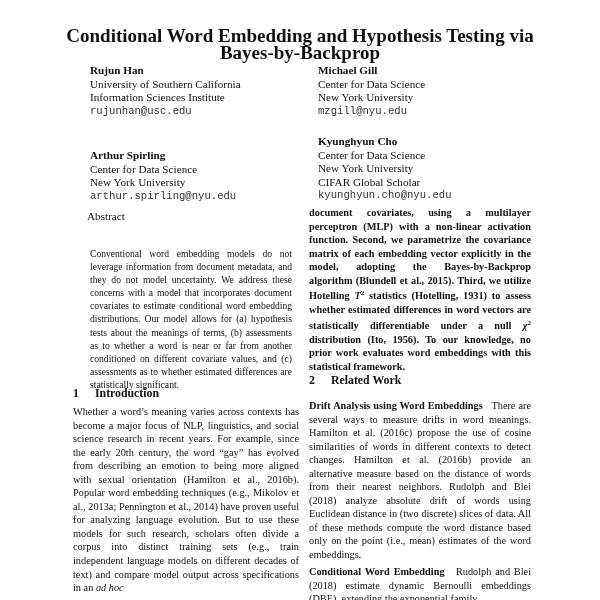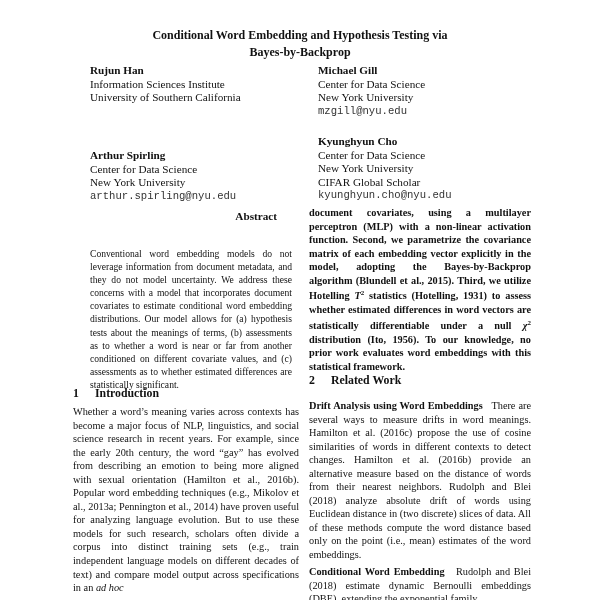--- a/index.html
+++ b/index.html
@@ -1,23 +1,23 @@
 <!DOCTYPE html>
 <html><head>
 <meta charset="utf-8">
 <style>
   html, body { margin: 0; padding: 0; background: #ffffff; }
   body { width: 600px; height: 600px; overflow: hidden; position: relative; font-family: "Liberation Serif", serif; color: #111; }
-  .title { position: absolute; top: 27px; left: 0; width: 600px; text-align: center; font-weight: bold; font-size: 12px; line-height: 17px; }
+  .title { position: absolute; top: 27px; left: 0; width: 600px; text-align: center; font-weight: bold; font-size: 19px; line-height: 17px; }
   .author { position: absolute; text-align: left; width: 230px; font-size: 11.2px; line-height: 13.6px; }
   .author .name { font-weight: bold; }
   .author .email { font-family: "Liberation Mono", monospace; font-size: 10.6px; color: #333; }
   .col { position: absolute; font-size: 10.3px; line-height: 13.55px; text-align: justify; }
   .col p { margin: 0; }
-  .abstract-title { position: absolute; top: 210px; left: 69px; width: 208px; text-align: right; font-weight: bold; font-size: 11.2px; }
+  .abstract-title { position: absolute; top: 210px; left: 87px; width: 208px; text-align: left; font-weight: normal; font-size: 11.2px; }
   .abstract { top: 247px; left: 90px; width: 202px; font-size: 9.6px; line-height: 13.1px; }
   .h1 { position: absolute; font-weight: bold; font-size: 11.8px; }
   .h1 .num { display: inline-block; width: 22px; }
   .intro { top: 405px; left: 73px; width: 226px; }
   .right1 { top: 206px; left: 309px; width: 222px; font-weight: bold; }
   .right2 { top: 399px; left: 309px; width: 222px; }
   .right3 { top: 565px; left: 309px; width: 222px; }
   .par-head { font-weight: bold; }
 </style>
 </head>
@@ -25,22 +25,23 @@
 
 <div>
 
   <div class="title">
     <div>Conditional Word Embedding and Hypothesis Testing via</div>
     <div>Bayes-by-Backprop</div>
   </div>
 
   <div class="author" style="top:64px;left:90px;">
     <div class="name">Rujun Han</div>
+    <div>University of Southern California</div>
     <div>Information Sciences Institute</div>
-    <div>University of Southern California</div>
+    <div class="email">rujunhan@usc.edu</div>
   </div>
 
   <div class="author" style="top:64px;left:318px;">
     <div class="name">Michael Gill</div>
     <div>Center for Data Science</div>
     <div>New York University</div>
     <div class="email">mzgill@nyu.edu</div>
   </div>
 
   <div class="author" style="top:149px;left:90px;">

